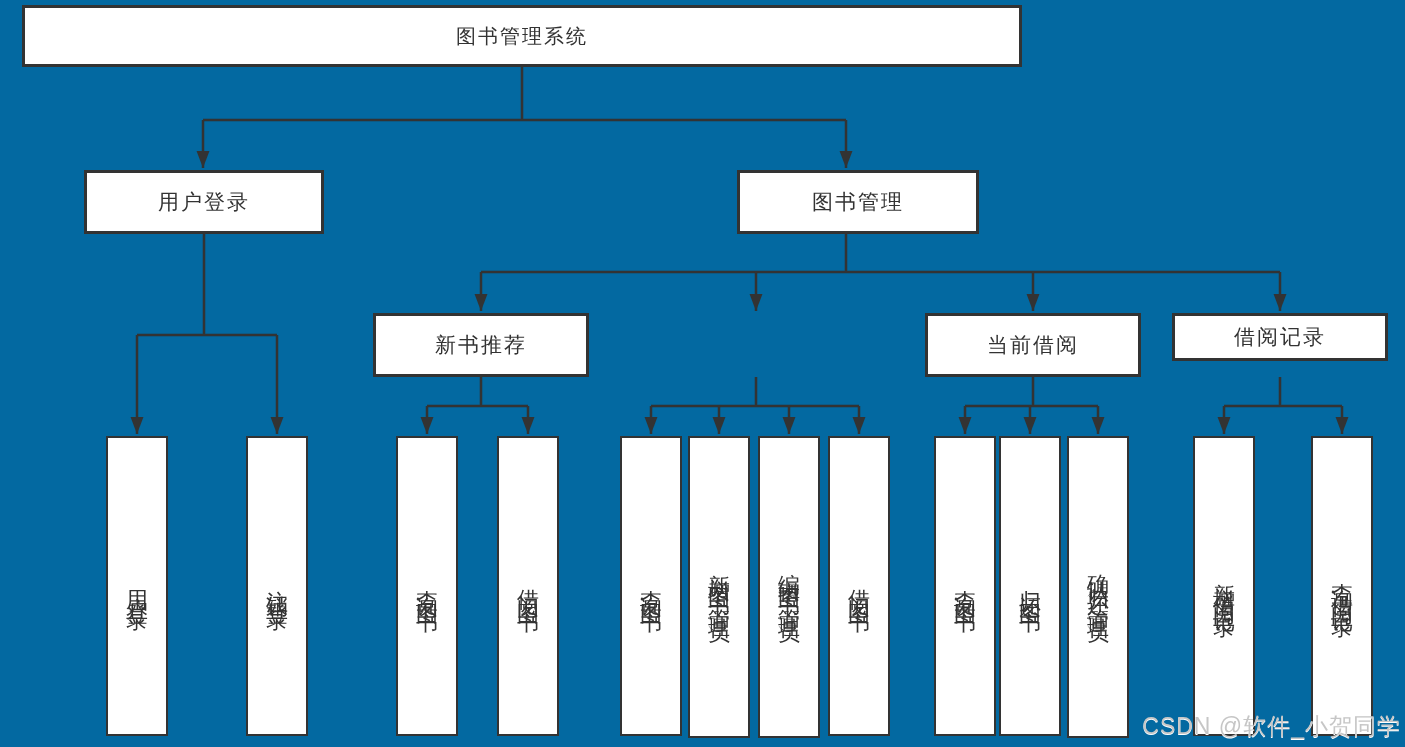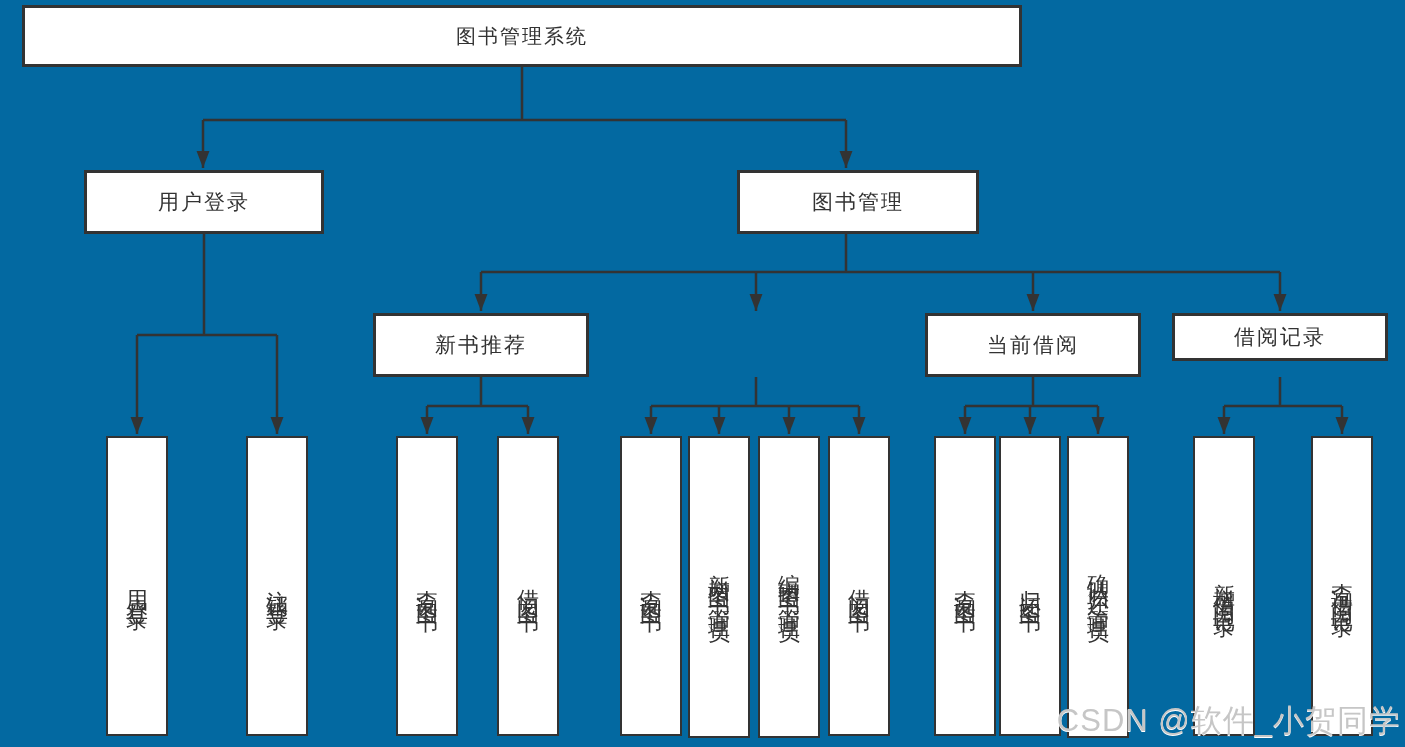--- a/index.html
+++ b/index.html
@@ -30,21 +30,21 @@
     text-orientation:mixed;
     font-size:22px;
     letter-spacing:7px;
     line-height:1;
     color:var(--text);
   }
   .watermark{
     position:absolute;
     right:4px;bottom:5px;
     z-index:3;
-    font-size:31px;
+    font-size:23px;
     color:#c6c6c6;
     text-shadow:0 1px 0 #ffffff;
     letter-spacing:1px;
     white-space:nowrap;
   }
 </style>
 </head>
 <body>
 
 <div class="stage" style="--line: #333333; --text: #333333;">

